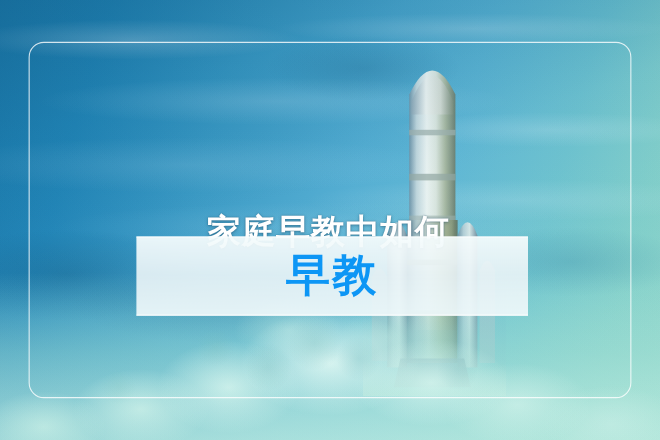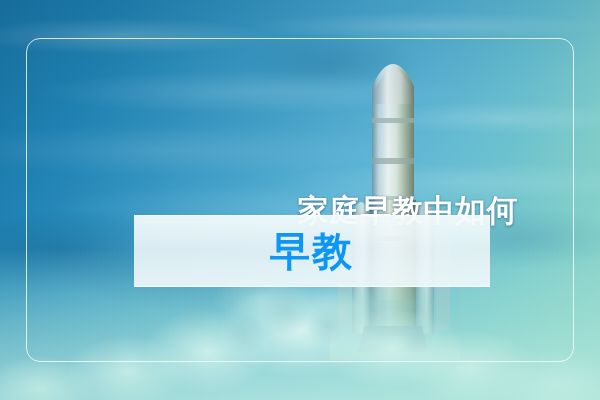--- a/index.html
+++ b/index.html
@@ -7,21 +7,20 @@
     padding: 0;
     background: #ffffff;
   }
   #poster {
     position: relative;
     width: 600px;
     height: 400px;
     overflow: hidden;
     font-family: "Liberation Sans", "DejaVu Sans", sans-serif;
     background: #1d7cad;
-    text-align: right;
   }
 
   
   .bg-layer { position: absolute; inset: 0; }
 
   
   .sky {
     background:
       linear-gradient(160deg,
         rgba(22,106,150,0.55) 0%,
@@ -119,21 +118,21 @@
     line-height: 46px;
     letter-spacing: 0.5px;
     text-shadow: 0 1px 3px rgba(10,60,90,0.45), 0 0 1px rgba(10,60,90,0.5);
     white-space: pre;
   }
   .headline .line { display: block; }
 
   
   .banner {
     position: absolute;
-    left: 134px;
+    left: 124px;
     top: 215px;
     width: 356px;
     height: 72px;
     background: linear-gradient(180deg,
         rgba(244,251,252,0.94) 0%,
         rgba(234,244,247,0.90) 48%,
         rgba(238,248,250,0.93) 100%);
     border-top: 1px solid rgba(255,255,255,0.85);
     border-bottom: 1px solid rgba(255,255,255,0.72);
     box-sizing: border-box;

